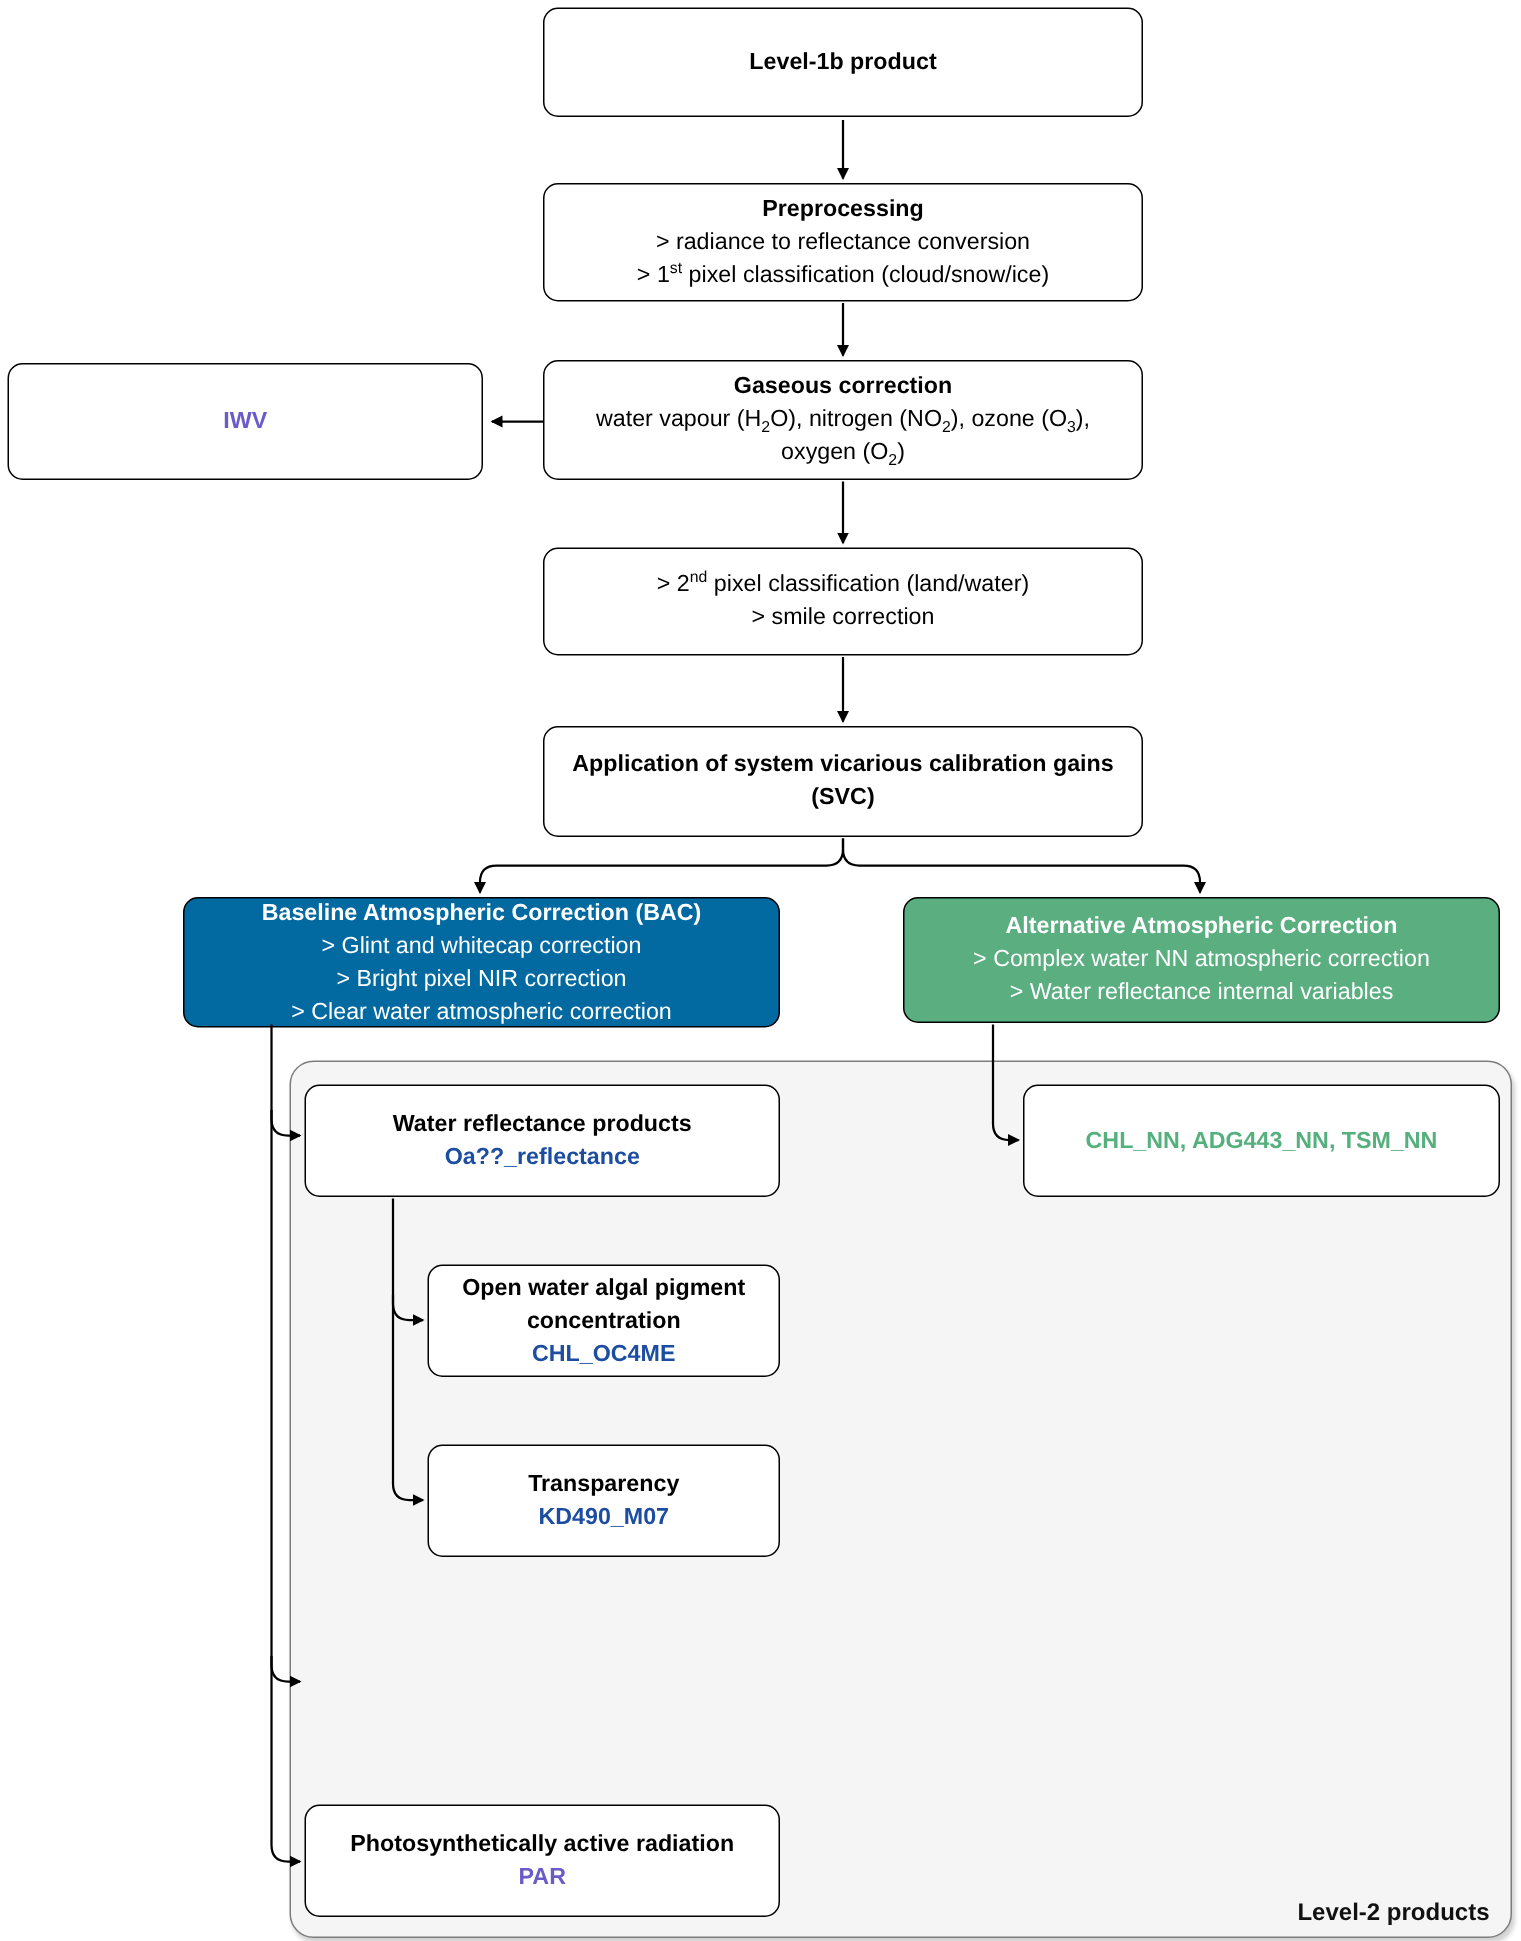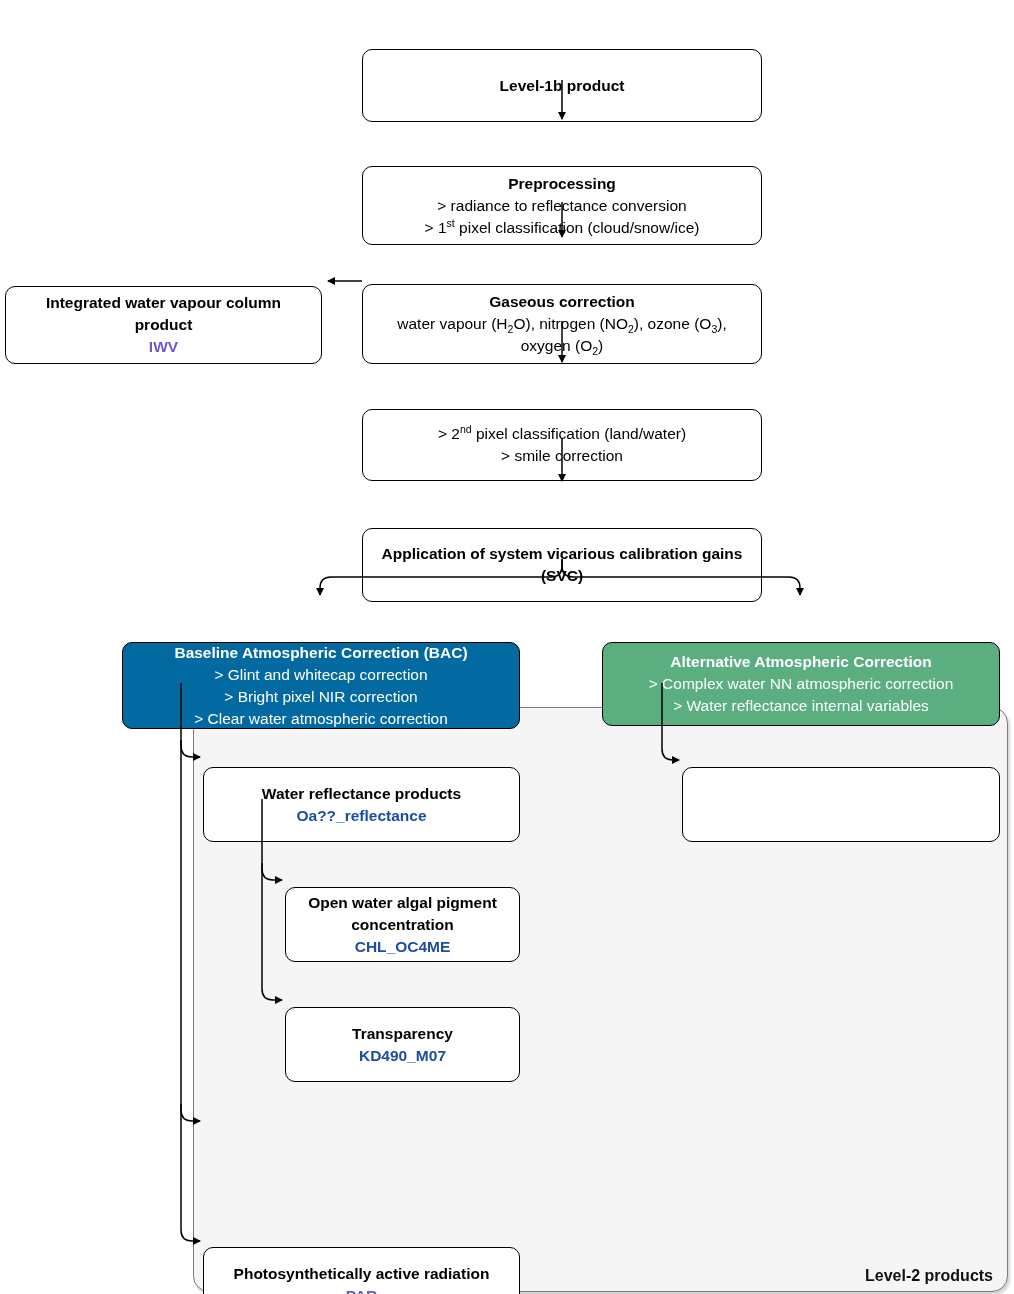--- a/index.html
+++ b/index.html
@@ -5,21 +5,20 @@
   html,body{margin:0;padding:0;background:#ffffff;}
   .canvas{
     position:relative;width:1014px;height:1294px;background:#ffffff;
     font-family:"Liberation Sans",sans-serif;color:#000;overflow:hidden;
   }
   .node{
     position:absolute;background:#ffffff;border:1.5px solid #000;border-radius:10px;
     display:flex;flex-direction:column;align-items:center;justify-content:center;
     text-align:center;font-size:15.5px;line-height:1.42;padding:4px 10px;box-sizing:border-box;
     z-index:2;
-    margin-top:44px;
   }
   .node .line{width:100%;}
   .node .bold{font-weight:bold;}
   sup,sub{font-size:68%;line-height:0;}
   .l2-container{
     position:absolute;left:193px;top:707px;width:815px;height:585px;
     background:#f5f5f6;border:1px solid #7d7d7d;border-radius:16px;
     box-shadow:2px 3px 3px rgba(0,0,0,0.18);z-index:1;box-sizing:border-box;
   }
   .l2-label{
@@ -40,21 +39,20 @@
 
   <div class="node" style="left:362px;top:5px;width:400px;height:73px;">
       <div class="line bold"><span>Level-1b product</span></div>
     </div>
   <div class="node" style="left:362px;top:122px;width:400px;height:79px;">
       <div class="line bold"><span>Preprocessing</span></div>
       <div class="line"><span>&gt; radiance to reflectance conversion</span></div>
       <div class="line"><span>&gt; 1</span><sup>st</sup><span> pixel classification (cloud/snow/ice)</span></div>
     </div>
   <div class="node" style="left:5px;top:242px;width:317px;height:78px;">
-      <div class="line bold"><span>Integrated water vapour column product</span></div>
       <div class="line bold" style="color: rgb(106, 91, 200);"><span>IWV</span></div>
     </div>
   <div class="node" style="left:362px;top:240px;width:400px;height:80px;">
       <div class="line bold"><span>Gaseous correction</span></div>
       <div class="line"><span>water vapour (H</span><sub>2</sub><span>O), nitrogen (NO</span><sub>2</sub><span>), ozone (O</span><sub>3</sub><span>),</span></div>
       <div class="line"><span>oxygen (O</span><sub>2</sub><span>)</span></div>
     </div>
   <div class="node" style="left:362px;top:365px;width:400px;height:72px;">
       <div class="line"><span>&gt; 2</span><sup>nd</sup><span> pixel classification (land/water)</span></div>
       <div class="line"><span>&gt; smile correction</span></div>
@@ -71,20 +69,21 @@
   <div class="node" style="left:203px;top:723px;width:317px;height:75px;">
       <div class="line bold"><span>Water reflectance products</span></div>
       <div class="line bold" style="color: rgb(28, 77, 161);"><span>Oa??_reflectance</span></div>
     </div>
   <div class="node" style="left: 602px; top: 598px; width: 398px; height: 84px; background: rgb(90, 174, 128); color: rgb(255, 255, 255);">
       <div class="line bold"><span>Alternative Atmospheric Correction</span></div>
       <div class="line"><span>&gt; Complex water NN atmospheric correction</span></div>
       <div class="line"><span>&gt; Water reflectance internal variables</span></div>
     </div>
   <div class="node" style="left:682px;top:723px;width:318px;height:75px;">
+      <div class="line bold" style="color: rgb(85, 176, 126);"><span>CHL_NN, ADG443_NN, TSM_NN</span></div>
     </div>
   <div class="node" style="left:285px;top:843px;width:235px;height:75px;">
       <div class="line bold"><span>Open water algal pigment concentration</span></div>
       <div class="line bold" style="color: rgb(28, 77, 161);"><span>CHL_OC4ME</span></div>
     </div>
   <div class="node" style="left:285px;top:963px;width:235px;height:75px;">
       <div class="line bold"><span>Transparency</span></div>
       <div class="line bold" style="color: rgb(28, 77, 161);"><span>KD490_M07</span></div>
     </div>
   <div class="node" style="left:203px;top:1203px;width:317px;height:75px;">

